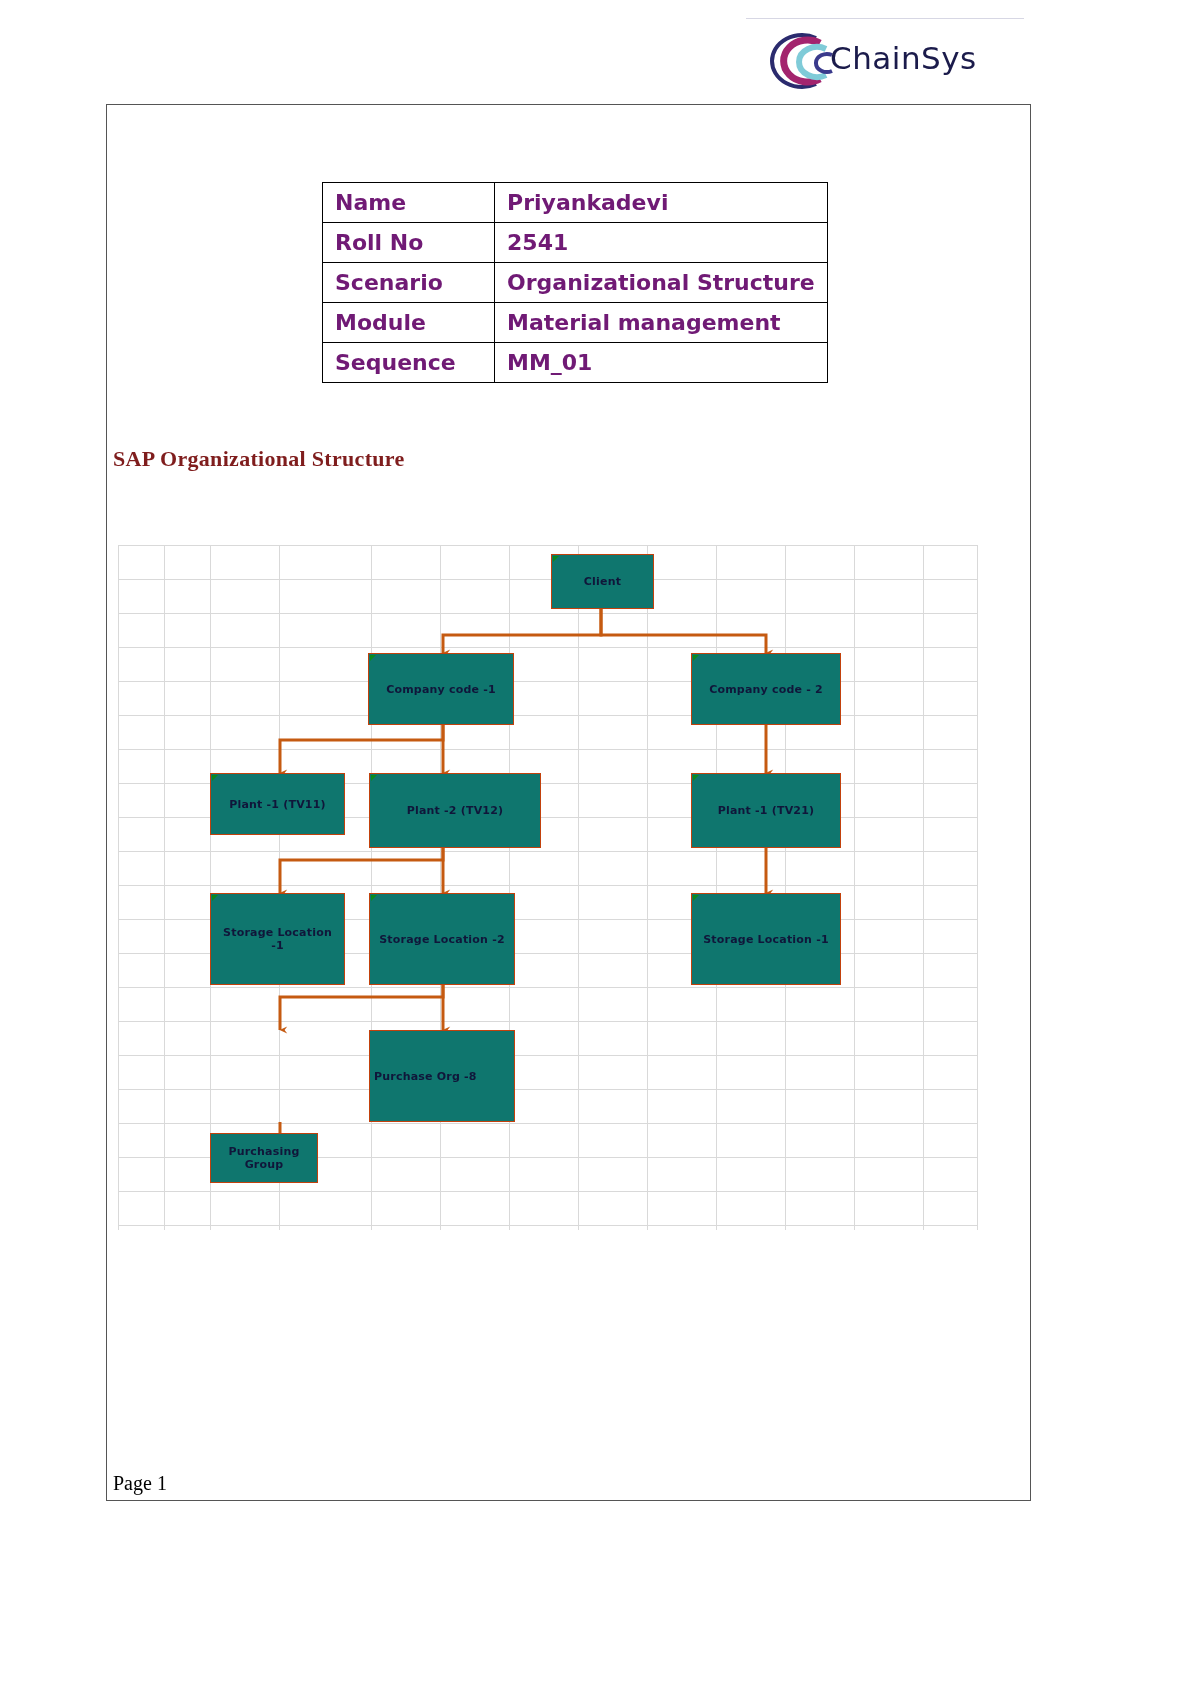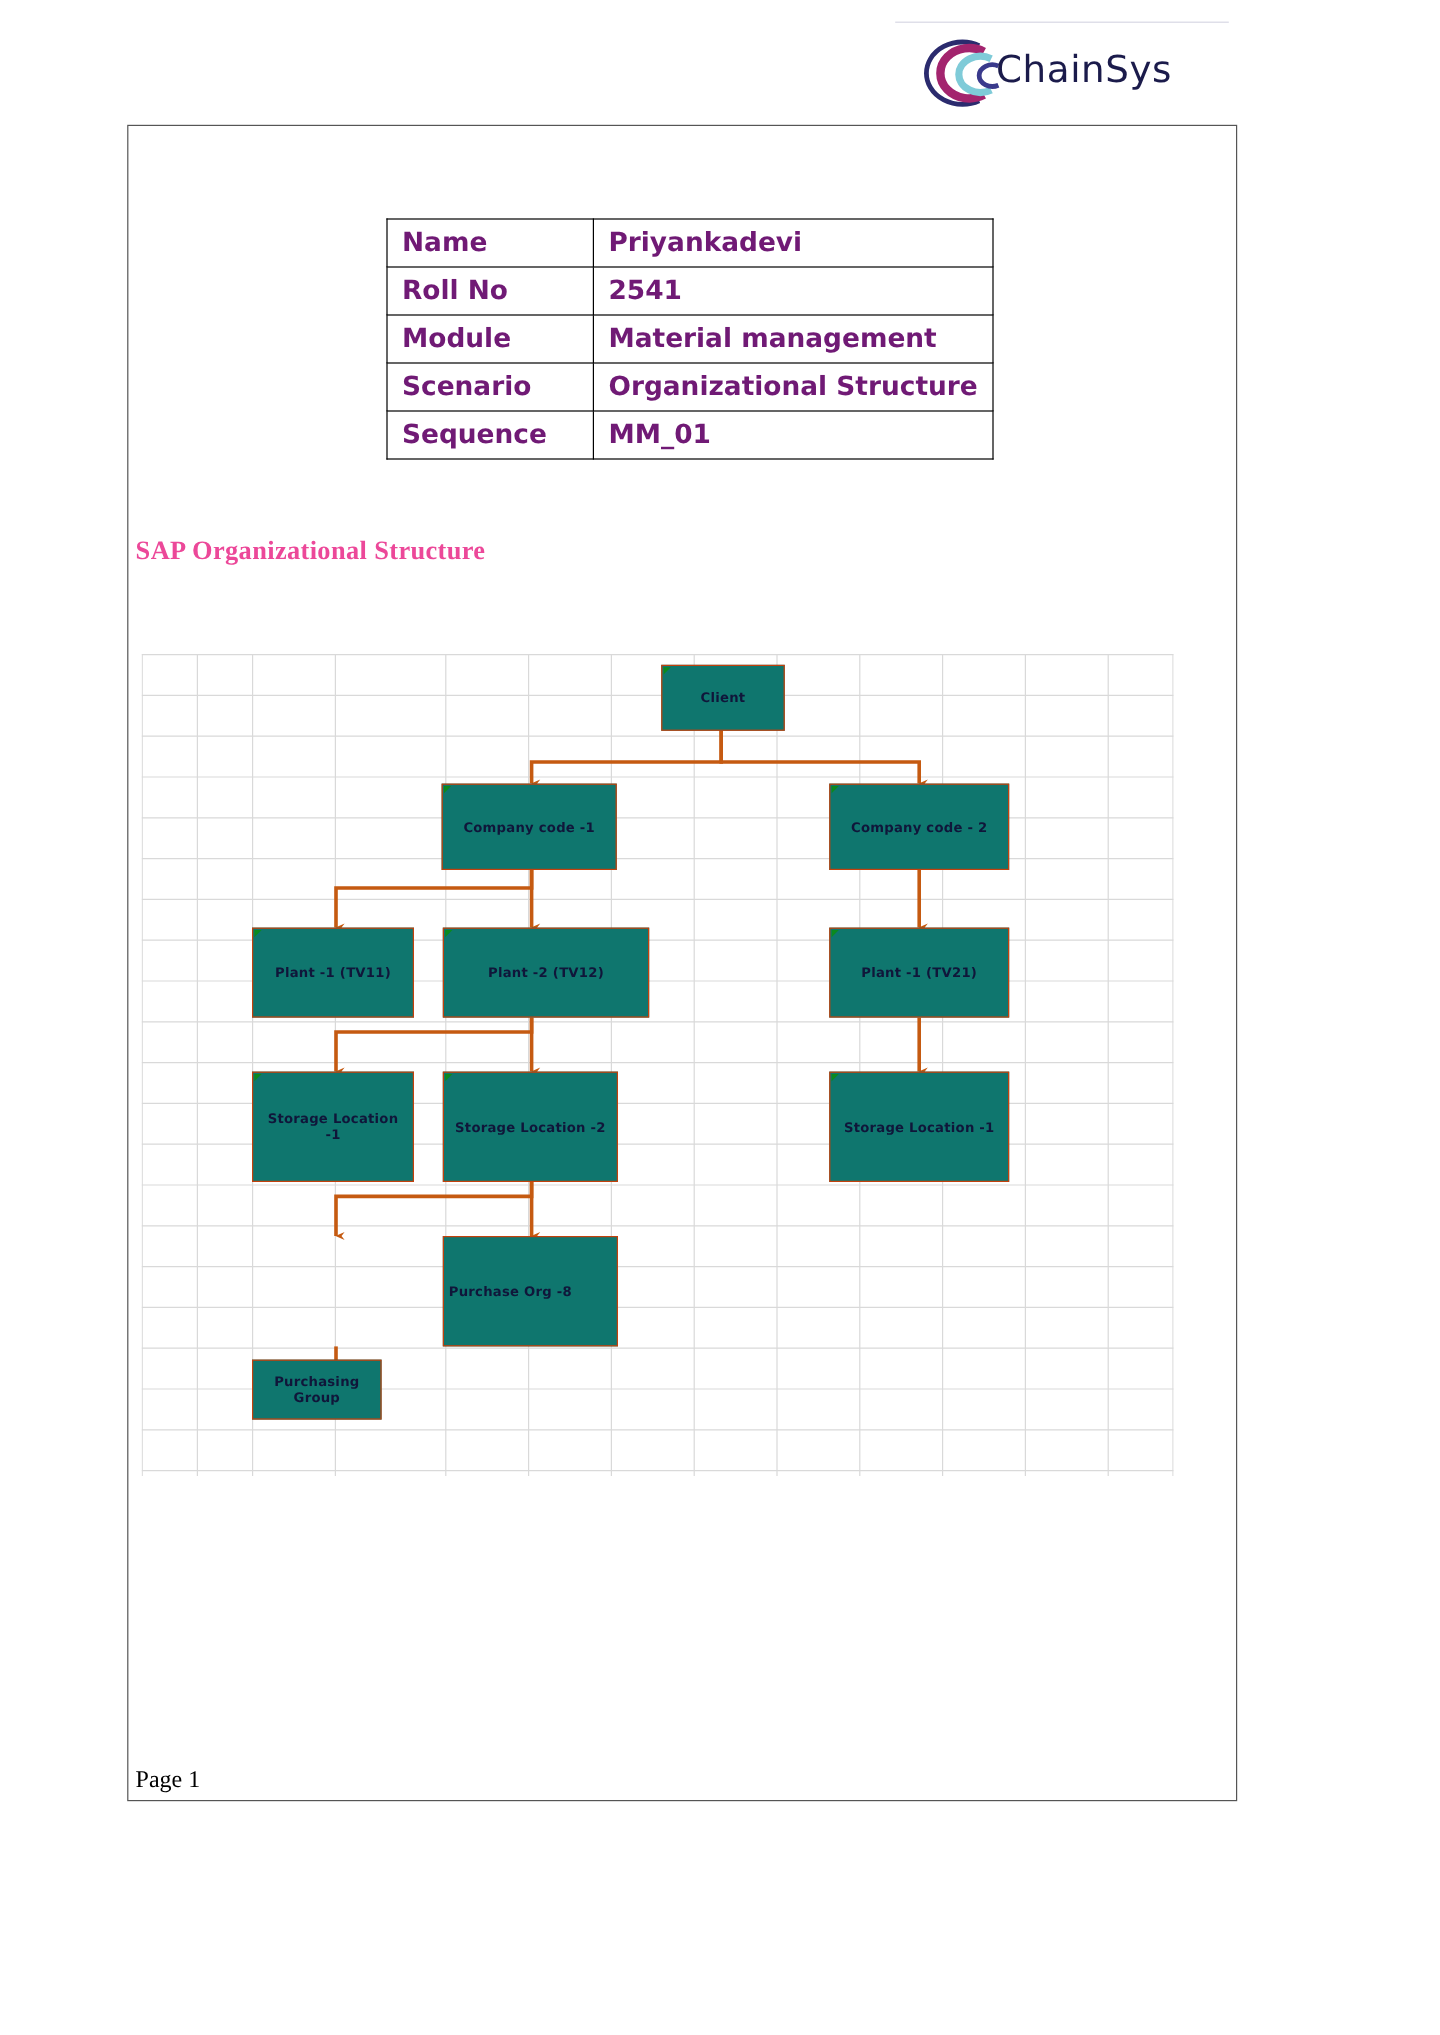--- a/index.html
+++ b/index.html
@@ -51,21 +51,21 @@
     line-height:39px;
     white-space:nowrap;
   }
   #info-table td.k{width:178px;}
   #info-table td.v{width:326px;}
 
   
   #sap-heading{
     position:absolute; left:113px; top:446px;
     font-family:"Liberation Serif", serif;
-    font-size:22px; font-weight:bold; color:#ec4899;
+    font-size:22px; font-weight:bold; color:#7f1d1d;
     letter-spacing:0.3px;
     white-space:nowrap;
   }
 
   
   #diagram{
     position:absolute; left:118px; top:545px;
     width:860px; height:685px;
   }
   #grid-svg{position:absolute;left:0;top:0;}
@@ -120,26 +120,26 @@
   <tbody>
     <tr>
       <td class="k">Name</td>
       <td class="v">Priyankadevi</td>
     </tr>
     <tr>
       <td class="k">Roll No</td>
       <td class="v">2541</td>
     </tr>
     <tr>
+      <td class="k">Scenario</td>
+      <td class="v">Organizational Structure</td>
+    </tr>
+    <tr>
       <td class="k">Module</td>
       <td class="v">Material management</td>
-    </tr>
-    <tr>
-      <td class="k">Scenario</td>
-      <td class="v">Organizational Structure</td>
     </tr>
     <tr>
       <td class="k">Sequence</td>
       <td class="v">MM_01</td>
     </tr>
   </tbody>
 </table>
 
 <div id="sap-heading">SAP Organizational Structure</div>
 
@@ -228,21 +228,21 @@
 
   <div class="node" style="left:250px;top:108px;width:146px;height:72px;">
     <span class="corner-mark"></span>
     <span class="lbl">Company code -1</span>
   </div>
   <div class="node" style="left:573px;top:108px;width:150px;height:72px;">
     <span class="corner-mark"></span>
     <span class="lbl">Company code - 2</span>
   </div>
 
-  <div class="node" style="left:92px;top:228px;width:135px;height:75px;">
+  <div class="node" style="left:92px;top:228px;width:135px;height:62px;">
     <span class="corner-mark"></span>
     <span class="lbl">Plant -1 (TV11)</span>
   </div>
   <div class="node" style="left:251px;top:228px;width:172px;height:75px;">
     <span class="corner-mark"></span>
     <span class="lbl">Plant -2 (TV12)</span>
   </div>
   <div class="node" style="left:573px;top:228px;width:150px;height:75px;">
     <span class="corner-mark"></span>
     <span class="lbl">Plant -1 (TV21)</span>

